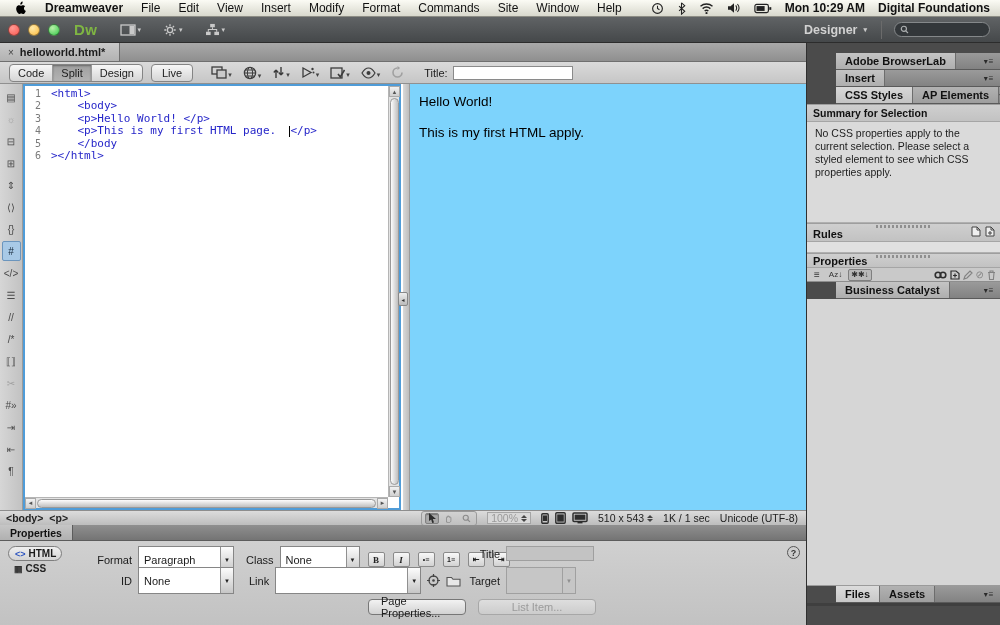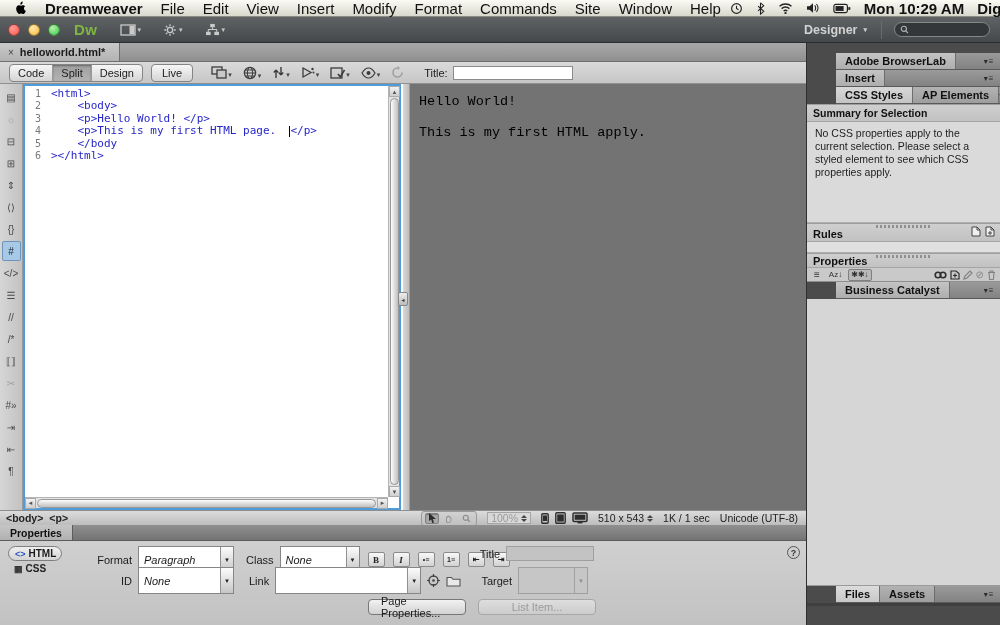--- a/index.html
+++ b/index.html
@@ -4,21 +4,21 @@
 <style>
   * { margin:0; padding:0; box-sizing:border-box; }
   html,body { width:1000px; height:625px; overflow:hidden; background:#444;
               font-family:"Liberation Sans", sans-serif; -webkit-font-smoothing:antialiased; }
   #app { position:relative; width:1000px; height:625px; background:#4e4e4e; }
   svg { display:block; }
 
   
   #menubar { position:absolute; top:0; left:0; width:1000px; height:17px;
     background:linear-gradient(#fbfbf5,#d8d8cd); border-bottom:1px solid #8c8c84;
-    display:flex; align-items:center; font-size:15px; color:#111; }
+    display:flex; align-items:center; font-size:12px; color:#111; }
   #menubar .apple { padding:0 10px 0 14px; display:flex; align-items:center; }
   #menu-items { display:flex; align-items:center; }
   #menu-items .menu-item { padding:0 9px; }
   #menu-items .menu-item.bold { font-weight:bold; }
   #menu-status { margin-left:auto; display:flex; align-items:center; gap:13px; padding-right:10px; }
   #menu-status .stxt { font-weight:600; white-space:nowrap; }
 
   
   #titlebar { position:absolute; top:17px; left:0; width:1000px; height:26px;
     background:linear-gradient(#606365,#45484a); border-bottom:1px solid #2c2c2c;
@@ -87,22 +87,22 @@
     border:1px solid #aaa; display:flex; align-items:center; justify-content:center; flex:none; }
   .sb-thumb-h { flex:1; height:9px; margin:0 1px; background:linear-gradient(#fdfdfd,#bfbfbf); border:1px solid #999; border-radius:5px; }
   .sb-thumb-v { flex:1; width:9px; margin:1px auto; background:linear-gradient(90deg,#fdfdfd,#bfbfbf); border:1px solid #999; border-radius:5px; }
 
   #splitter { position:absolute; top:0; left:403px; width:7px; height:426px;
     background:linear-gradient(90deg,#d9d9d9,#bdbdbd); border-right:1px solid #9b9b9b; }
   #splitter-handle { position:absolute; top:208px; left:-5px; width:10px; height:14px;
     background:linear-gradient(#eee,#bbb); border:1px solid #888; border-radius:2px;
     font-size:6px; color:#333; display:flex; align-items:center; justify-content:center; }
 
-  #design-pane { position:absolute; top:0; left:410px; width:396px; height:426px; background:#737373;
-    font-family:Liberation Mono, monospace; font-size:13.5px; color:#000; padding:10px 0 0 9px; }
+  #design-pane { position:absolute; top:0; left:410px; width:396px; height:426px; background:#7dd3fc;
+    font-family:Liberation Sans, sans-serif; font-size:13.5px; color:#000; padding:10px 0 0 9px; }
   #design-pane .dp { margin-bottom:16px; }
 
   
   #statusbar { position:absolute; top:467px; left:0; width:806px; height:15px;
     background:linear-gradient(#dcdcdc,#bdbdbd); border-top:1px solid #8d8d8d;
     display:flex; align-items:center; font-size:10.5px; color:#222; }
   #tag-selector { display:flex; gap:6px; padding-left:6px; font-weight:bold; font-size:10.5px; }
   #status-right { margin-left:auto; display:flex; align-items:center; gap:10px; padding-right:8px; }
   #tool-group { display:flex; align-items:center; gap:3px; border:1px solid #9a9a9a; border-radius:3px;
     background:linear-gradient(#d2d2d2,#c0c0c0); padding:1px 3px; }
@@ -121,21 +121,21 @@
   #prop-panel { position:absolute; top:482px; left:0; width:806px; height:100px; }
   #prop-tabstrip { position:absolute; top:0; left:0; width:806px; height:16px;
     background:linear-gradient(#8f8f8f,#747474); border-bottom:1px solid #5c5c5c; display:flex; }
   #prop-tab { background:linear-gradient(#c6c6c6,#b0b0b0); border-right:1px solid #5c5c5c;
     font-size:10.5px; font-weight:bold; color:#111; padding:2px 10px; }
   #prop-body { position:absolute; top:16px; left:0; width:806px; height:84px;
     background:linear-gradient(#d0d0d0,#c2c2c2); font-size:11px; color:#1a1a1a; }
   .prow { position:absolute; display:flex; align-items:center; }
   .plabel { text-align:right; display:inline-block; }
   .dd { display:inline-flex; align-items:center; height:27px; border:1px solid #868686; background:#fff;
-        border-radius:0; overflow:hidden;font-style:italic; }
+        border-radius:0; overflow:hidden; }
   .dd .dd-val { padding:0 5px; flex:1; font-size:11px; }
   .dd .dd-btn { width:13px; align-self:stretch; background:linear-gradient(#fcfcfc,#c6c6c6);
         border-left:1px solid #909090; font-size:6px; color:#222; display:flex; align-items:center; justify-content:center; }
   .dd.disabled { background:#c6c6c6; border-color:#a0a0a0; }
   .dd.disabled .dd-btn { background:#c6c6c6; color:#8f8f8f; border-left-color:#a0a0a0; }
   .tfield { height:15px; border:1px solid #868686; background:#fff; font-size:11px; padding:0 3px; }
   .tfield.disabled { background:#c3c3c3; border-color:#9f9f9f; }
   .tbtn { width:17px; height:15px; border:1px solid #8a8a8a; border-radius:2px;
     background:linear-gradient(#f8f8f8,#d2d2d2); font-size:9px; font-weight:bold; color:#222;
     display:inline-flex; align-items:center; justify-content:center; margin-left:2px; }
@@ -546,21 +546,21 @@
           </span>
           <svg width="13" height="13" viewBox="0 0 13 13">
               <circle cx="6.5" cy="6.5" r="4.5" fill="none" stroke="#444" stroke-width="1.3"></circle>
               <circle cx="6.5" cy="6.5" r="1.3" fill="#444"></circle>
               <path d="M6.5 0v3M6.5 10v3M0 6.5h3M10 6.5h3" stroke="#444" stroke-width="1.2"></path>
             </svg>
           <svg width="15" height="12" viewBox="0 0 15 12">
               <path d="M1 2.5h4.5l1.5 1.8h7V11H1z" fill="#e8e8e8" stroke="#555" stroke-width="1.1"></path>
             </svg>
         </div>
-        <div class="prow" style="top:26px; left:472px; gap:6px;">
+        <div class="prow" style="top:26px; left:460px; gap:6px;">
           <span class="plabel" style="width:40px;">Target</span>
           <span class="dd disabled" style="width:70px;">
             <span class="dd-val"></span>
             <span class="dd-btn">▼</span>
           </span>
         </div>
 
         <span class="push-btn" style="top:58px; left:368px; width:98px;">Page Properties...</span>
         <span class="push-btn disabled" style="top:58px; left:478px; width:118px;">List Item...</span>
       </div>

